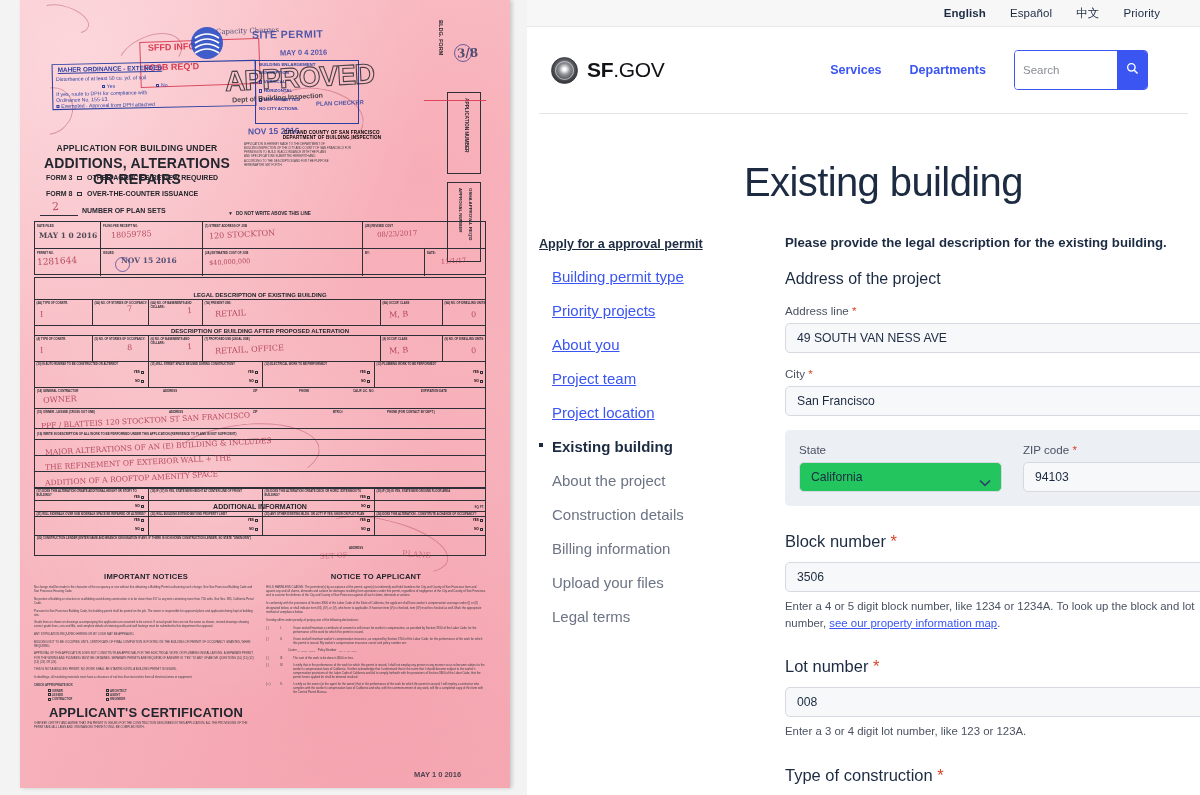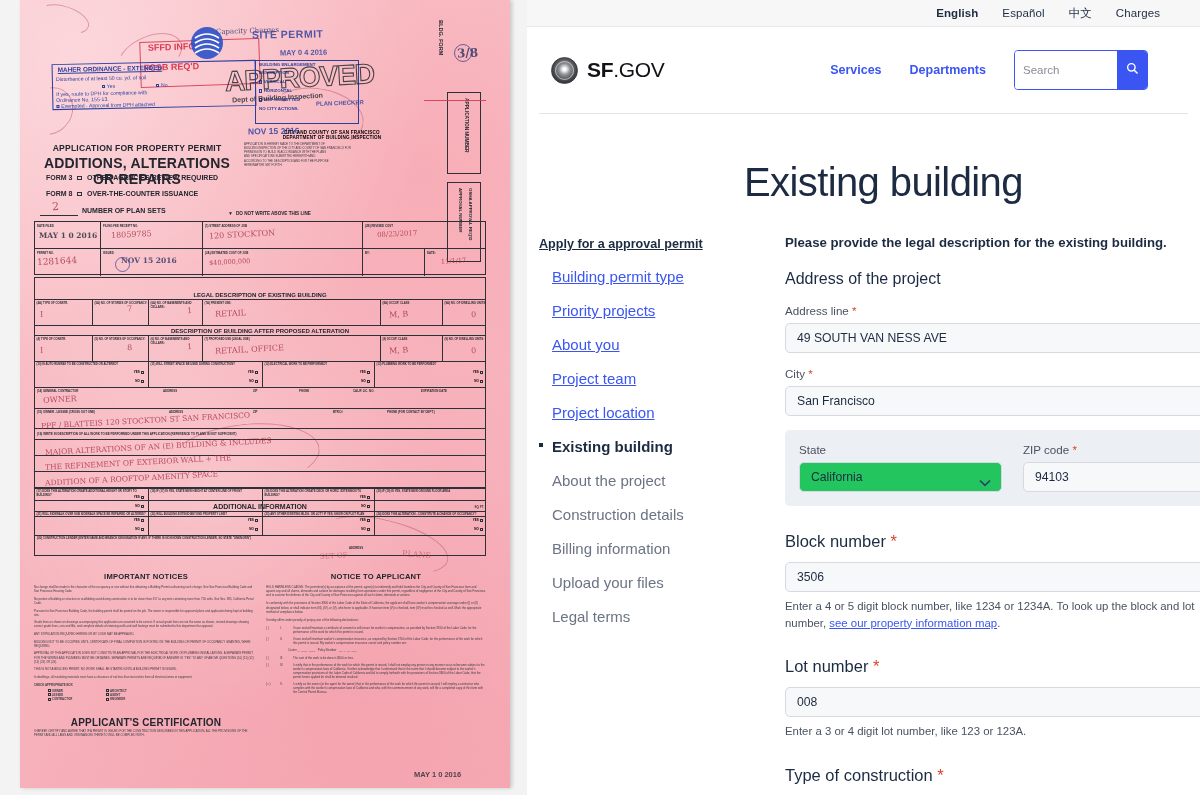--- a/index.html
+++ b/index.html
@@ -278,21 +278,21 @@
         <div class="hd" style="font-size:4.6px;">CITY AND COUNTY OF SAN FRANCISCO</div>
         <div class="hd" style="font-size:4.6px;">DEPARTMENT OF BUILDING INSPECTION</div>
         <div class="micro" style="margin-top:2px;">APPLICATION IS HEREBY MADE TO THE DEPARTMENT OF</div>
         <div class="micro">BUILDING INSPECTION OF THE CITY AND COUNTY OF SAN FRANCISCO FOR</div>
         <div class="micro">PERMISSION TO BUILD IN ACCORDANCE WITH THE PLANS</div>
         <div class="micro">AND SPECIFICATIONS SUBMITTED HEREWITH AND</div>
         <div class="micro">ACCORDING TO THE DESCRIPTION AND FOR THE PURPOSE</div>
         <div class="micro">HEREINAFTER SET FORTH.</div>
       </div>
 
-      <div class="dk hd" style="left:14px;top:143px;width:206px;font-size:8.6px;">APPLICATION FOR PROPERTY PERMIT</div>
+      <div class="dk hd" style="left:14px;top:143px;width:206px;font-size:8.6px;">APPLICATION FOR BUILDING UNDER</div>
       <div class="dk hd" style="left:14px;top:155px;width:206px;font-size:14px;">ADDITIONS, ALTERATIONS OR REPAIRS</div>
 
       <div class="dk" style="left:26px;top:174px;font-size:7px;font-weight:bold;">
         <span>FORM 3</span>
         <span class="cb" style="width:4.6px;height:4.6px;margin:0 3px;"></span>
         <span>OTHER AGENCIES REVIEW REQUIRED</span>
       </div>
       <div class="dk" style="left:26px;top:190px;font-size:7px;font-weight:bold;">
         <span>FORM 8</span>
         <span class="cb" style="width:4.6px;height:4.6px;margin:0 3px;"></span>
@@ -534,21 +534,21 @@
             <div class="micro" style="font-weight:bold;"><span class="cb" style="width:3px;height:3px;"></span> <span>OWNER</span></div>
             <div class="micro" style="font-weight:bold;"><span class="cb" style="width:3px;height:3px;"></span> <span>LESSEE</span></div>
             <div class="micro" style="font-weight:bold;"><span class="cb" style="width:3px;height:3px;"></span> <span>CONTRACTOR</span></div>
           </div>
           <div>
             <div class="micro" style="font-weight:bold;"><span class="cb" style="width:3px;height:3px;"></span> <span>ARCHITECT</span></div>
             <div class="micro" style="font-weight:bold;"><span class="cb" style="width:3px;height:3px;"></span> <span>AGENT</span></div>
             <div class="micro" style="font-weight:bold;"><span class="cb" style="width:3px;height:3px;"></span> <span>ENGINEER</span></div>
           </div>
         </div>
-        <div class="hd" style="font-size:10px;color:#23262e;margin-top:16px;">APPLICANT'S CERTIFICATION</div>
+        <div class="hd" style="font-size:13px;color:#23262e;margin-top:4px;">APPLICANT'S CERTIFICATION</div>
         <div class="micro" style="margin-top:1px;">I HEREBY CERTIFY AND AGREE THAT IF A PERMIT IS ISSUED FOR THE CONSTRUCTION DESCRIBED IN THIS APPLICATION, ALL THE PROVISIONS OF THE PERMIT AND ALL LAWS AND ORDINANCES THERETO WILL BE COMPLIED WITH.</div>
       </div>
 
       <div style="position:absolute;left:246px;top:572px;width:220px;">
         <div class="hd" style="font-size:7.6px;color:#23262e;margin-bottom:4px;">NOTICE TO APPLICANT</div>
         <div class="micro" style="margin-bottom:4px;">HOLD HARMLESS CLAUSE.  The permittee(s) by acceptance of the permit, agree(s) to indemnify and hold harmless the City and County of San Francisco from and against any and all claims, demands and actions for damages resulting from operations under this permit, regardless of negligence of the City and County of San Francisco, and to assume the defense of the City and County of San Francisco against all such claims, demands or actions.</div>
         <div class="micro" style="margin-bottom:4px;">In conformity with the provisions of Section 3800 of the Labor Code of the State of California, the applicant shall have worker's compensation coverage under (I) or (II) designated below, or shall indicate item (III), (IV), or (V), whichever is applicable.  If however item (V) is checked, item (IV) must be checked as well.  Mark the appropriate method of compliance below.</div>
         <div class="micro" style="margin-bottom:4px;">I hereby affirm under penalty of perjury one of the following declarations:</div>
         <div style="display:flex;gap:4px;margin-bottom:3px;">
           <span class="micro" style="flex:0 0 10px;">(&nbsp;)</span>
@@ -584,21 +584,21 @@
 
     </div>
   </div>
 
   <div id="web">
 
     <div id="lang-bar">
       <a href="#" class="active">English</a>
       <a href="#">Español</a>
       <a href="#">中文</a>
-      <a href="#">Charges</a>
+      <a href="#">Priority</a>
     </div>
 
     <div id="site-header">
       <a href="#" id="brand" style="text-decoration:none;">
         <span id="seal"></span>
         <span id="wordmark"><b>SF</b><span>.GOV</span></span>
       </a>
       <div id="nav-right">
         <a href="#" class="navlink">Services</a>
         <a href="#" class="navlink">Departments</a>

